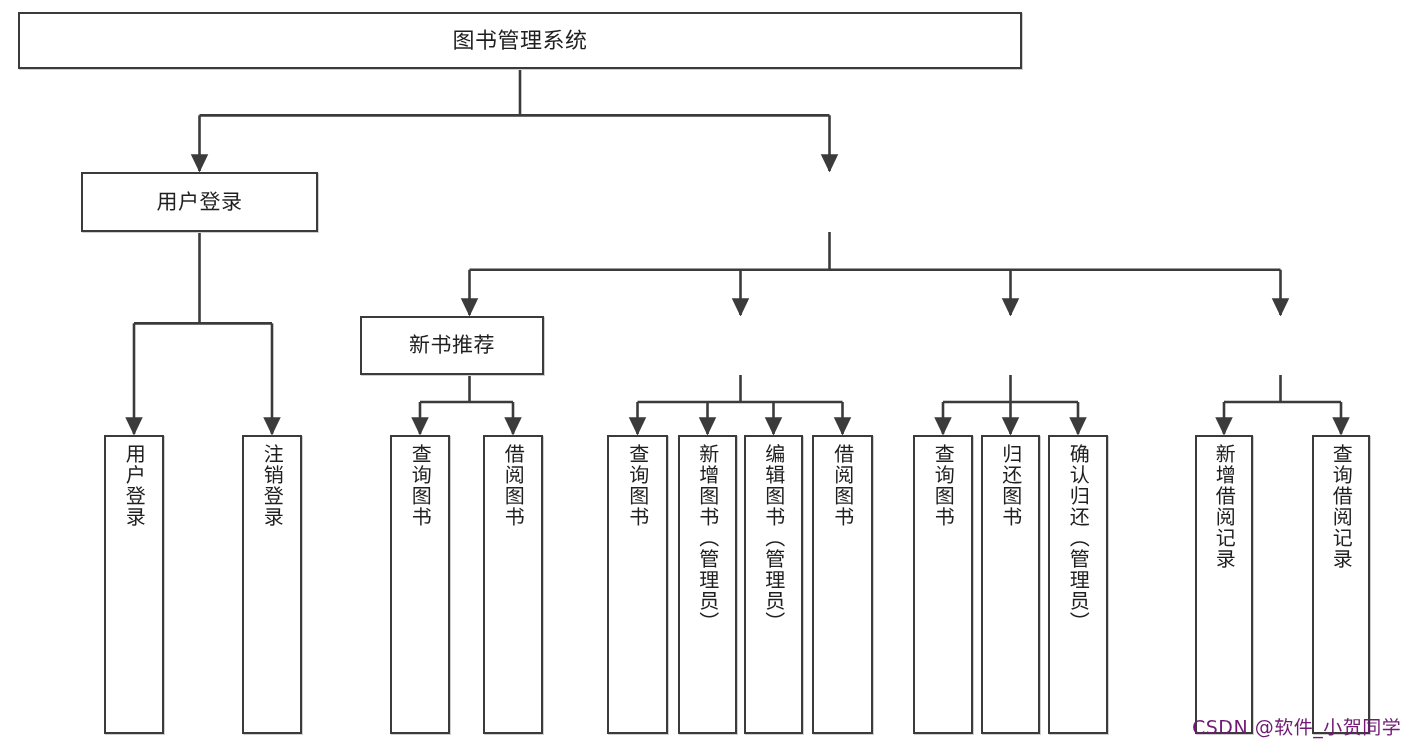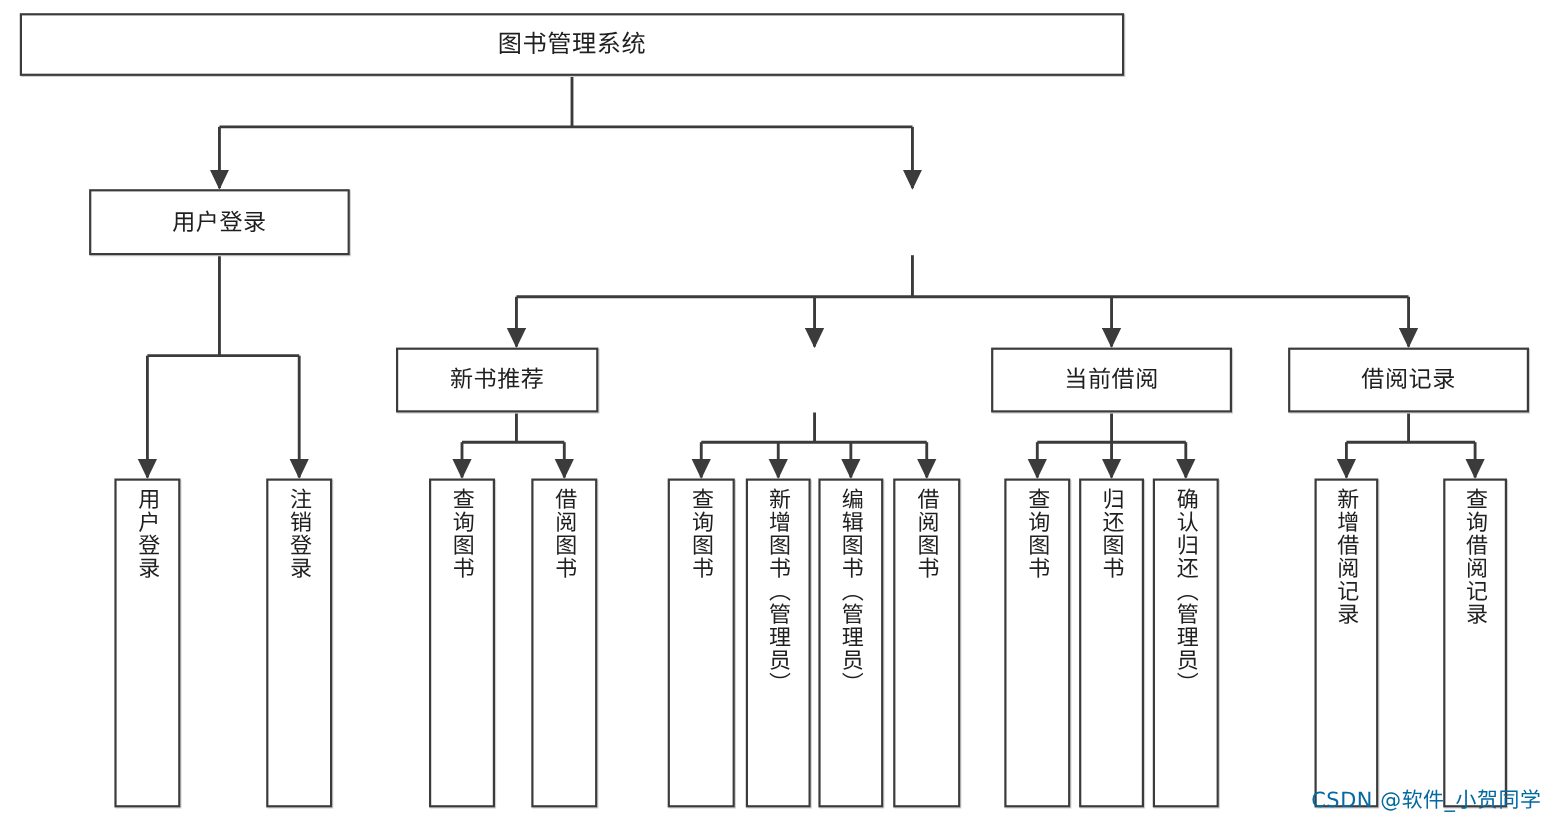--- a/index.html
+++ b/index.html
@@ -127,26 +127,20 @@
     <span class="label">图书管理系统</span>
   </div>
 
   <div class="node horiz" style="left: 81px; top: 172px; width: 237px; height: 60px;">
     <span class="label">用户登录</span>
   </div>
 
   <div class="node horiz" style="left: 360px; top: 316px; width: 184px; height: 59px;">
     <span class="label">新书推荐</span>
   </div>
-  <div class="node horiz" style="left: 901px; top: 316px; width: 219px; height: 59px;">
-    <span class="label">当前借阅</span>
-  </div>
-  <div class="node horiz" style="left: 1171px; top: 316px; width: 219px; height: 59px;">
-    <span class="label">借阅记录</span>
-  </div>
 
   <div class="node vert" style="left: 104px; top: 435px; width: 60px; height: 299px;">
     <span class="label">用户登录</span>
   </div>
   <div class="node vert" style="left: 242px; top: 435px; width: 60px; height: 299px;">
     <span class="label">注销登录</span>
   </div>
   <div class="node vert" style="left: 390px; top: 435px; width: 60px; height: 299px;">
     <span class="label">查询图书</span>
   </div>
@@ -174,14 +168,14 @@
   <div class="node vert" style="left: 1048px; top: 435px; width: 60px; height: 299px;">
     <span class="label">确认归还（管理员）</span>
   </div>
   <div class="node vert" style="left: 1195px; top: 435px; width: 58px; height: 299px;">
     <span class="label">新增借阅记录</span>
   </div>
   <div class="node vert" style="left: 1312px; top: 435px; width: 58px; height: 299px;">
     <span class="label">查询借阅记录</span>
   </div>
 
-  <div class="watermark" style="left: 1192px; top: 712px; color: #0369a1;">CSDN @软件_小贺同学</div>
+  <div class="watermark" style="left: 1192px; top: 712px; color: #701a75;">CSDN @软件_小贺同学</div>
 </div>
 
 </body></html>

